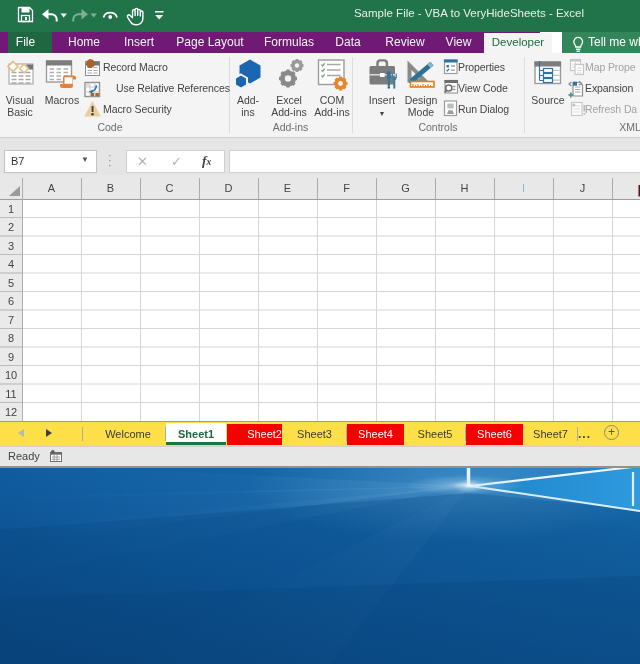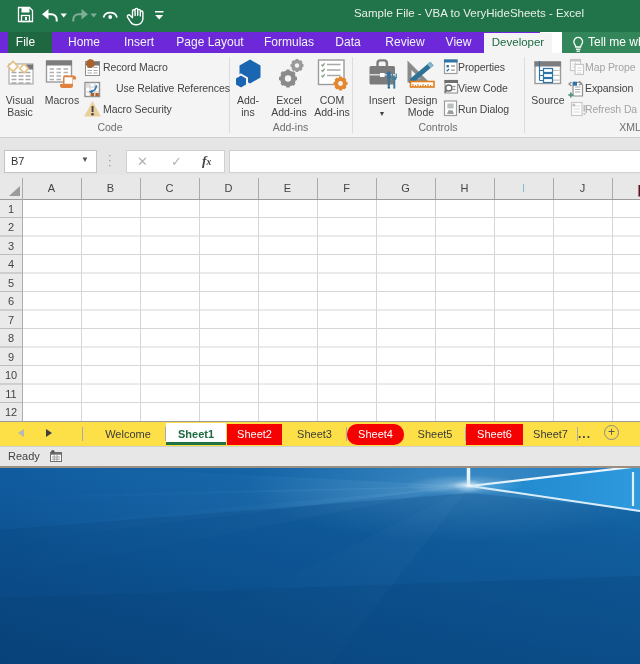--- a/index.html
+++ b/index.html
@@ -1,20 +1,20 @@
 <!DOCTYPE html>
 <html><head>
 <meta charset="utf-8">
 <style>
 * { margin:0; padding:0; box-sizing:border-box; }
 html,body { width:640px; height:664px; overflow:hidden; }
 body { font-family:"Liberation Sans", sans-serif; position:relative; background:#fff; }
 .abs { position:absolute; }
 #titlebar { left:0; top:0; width:640px; height:32px; background:#21734a; }
-#tabrow { left:0; top:32px; width:540px; height:21px; background:#6d28d9; }
+#tabrow { left:0; top:32px; width:540px; height:21px; background:#701a75; }
 #filetab { left:8px; top:0; width:44px; height:21px; background:#1e6740; color:#fff; font-size:12px; text-align:center; line-height:20px; padding-right:9px; }
 .rtab { top:0; height:21px; color:#f0f4f1; font-size:12px; text-align:center; line-height:20px; }
 #devtab { left:484px; top:1px; width:68px; height:20px; background:#f4f4f4; color:#1e6b41; font-size:11.5px; text-align:center; line-height:19px; }
 #tellme { left:562px; top:0px; width:140px; height:21px; background:#328659; color:#fff; font-size:12px; line-height:20px; }
 #ribbon { left:0; top:53px; width:640px; height:85px; background:#f4f4f4; border-bottom:1px solid #d2d0ce; }
 .gsep { top:4px; width:1px; height:76px; background:#dcdcdc; }
 .glabel { top:68px; font-size:10.5px; color:#6e6e6e; text-align:center; }
 .bigtxt { font-size:10.5px; color:#444; text-align:center; line-height:12px; }
 .smalltxt { font-size:10.5px; color:#444; white-space:nowrap; letter-spacing:-0.1px; }
 .greytxt { color:#a3a3a3; }
@@ -406,24 +406,24 @@
 <text x="11" y="222.5" font-size="11" fill="#444444" text-anchor="middle">11</text>
 <text x="11" y="241.0" font-size="11" fill="#444444" text-anchor="middle">12</text>
 </svg>
 <div id="sheetbar" class="abs">
 <div class="abs" style="left:18px;top:7px;width:0;height:0;border-top:4.5px solid transparent;border-bottom:4.5px solid transparent;border-right:6px solid #b7b7b7;"></div>
 <div class="abs" style="left:46px;top:7px;width:0;height:0;border-top:4.5px solid transparent;border-bottom:4.5px solid transparent;border-left:6px solid #3f3f3f;"></div>
 <div class="stabsep abs" style="left:82px;"></div>
 <div class="stab abs" style="left:91px;width:74px;">Welcome</div>
 <div class="stabsep abs" style="left:165px;"></div>
 <div class="stab abs" style="left:166px;width:60px;background:#fff;color:#1d6a40;font-weight:bold;border-bottom:3px solid #217346;height:22px;">Sheet1</div>
-<div class="stab redtab abs" style="left:227px;width:55px;">Sheet2</div>
+<div class="stab redtab abs" style="left:227px;width:55px;text-align:right;">Sheet2</div>
 <div class="stab abs" style="left:283px;width:63px;">Sheet3</div>
 <div class="stabsep abs" style="left:346px;"></div>
-<div class="stab redtab abs" style="left:347px;width:57px;border-radius:10px;">Sheet4</div>
+<div class="stab redtab abs" style="left:347px;width:57px;">Sheet4</div>
 <div class="stab abs" style="left:405px;width:60px;">Sheet5</div>
 <div class="stabsep abs" style="left:465px;"></div>
 <div class="stab redtab abs" style="left:466px;width:57px;">Sheet6</div>
 <div class="stab abs" style="left:524px;width:53px;">Sheet7</div>
 <div class="stabsep abs" style="left:577px;"></div>
 <div class="abs" style="left:578px;top:5px;font-size:12px;font-weight:bold;color:#444;letter-spacing:1px;">...</div>
 <div class="abs" style="left:604px;top:3px;width:15px;height:15px;border:1px solid #8a8a8a;border-radius:50%;color:#555;font-size:12px;line-height:13px;text-align:center;">+</div>
 </div>
 <div id="statusbar" class="abs">
 <div class="abs" style="left:8px;top:3px;font-size:11px;color:#444;">Ready</div>

